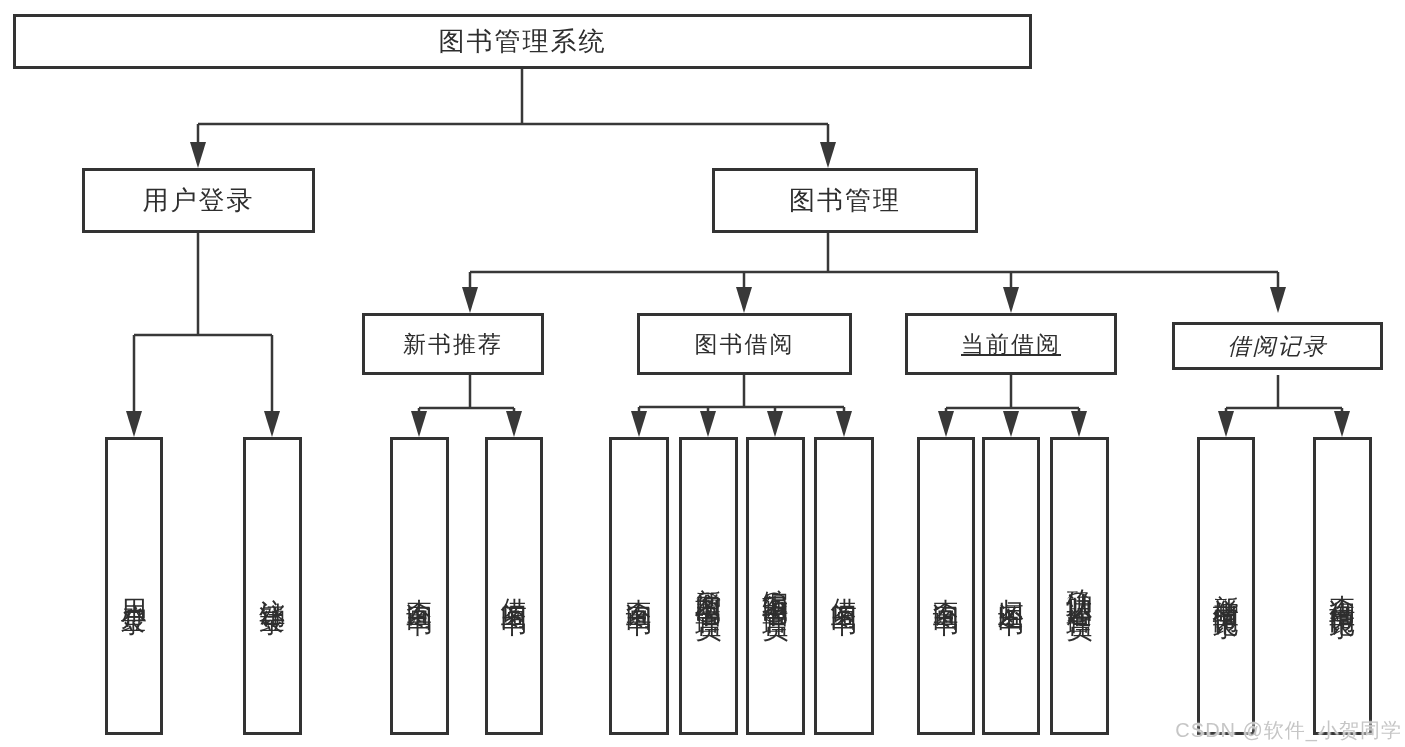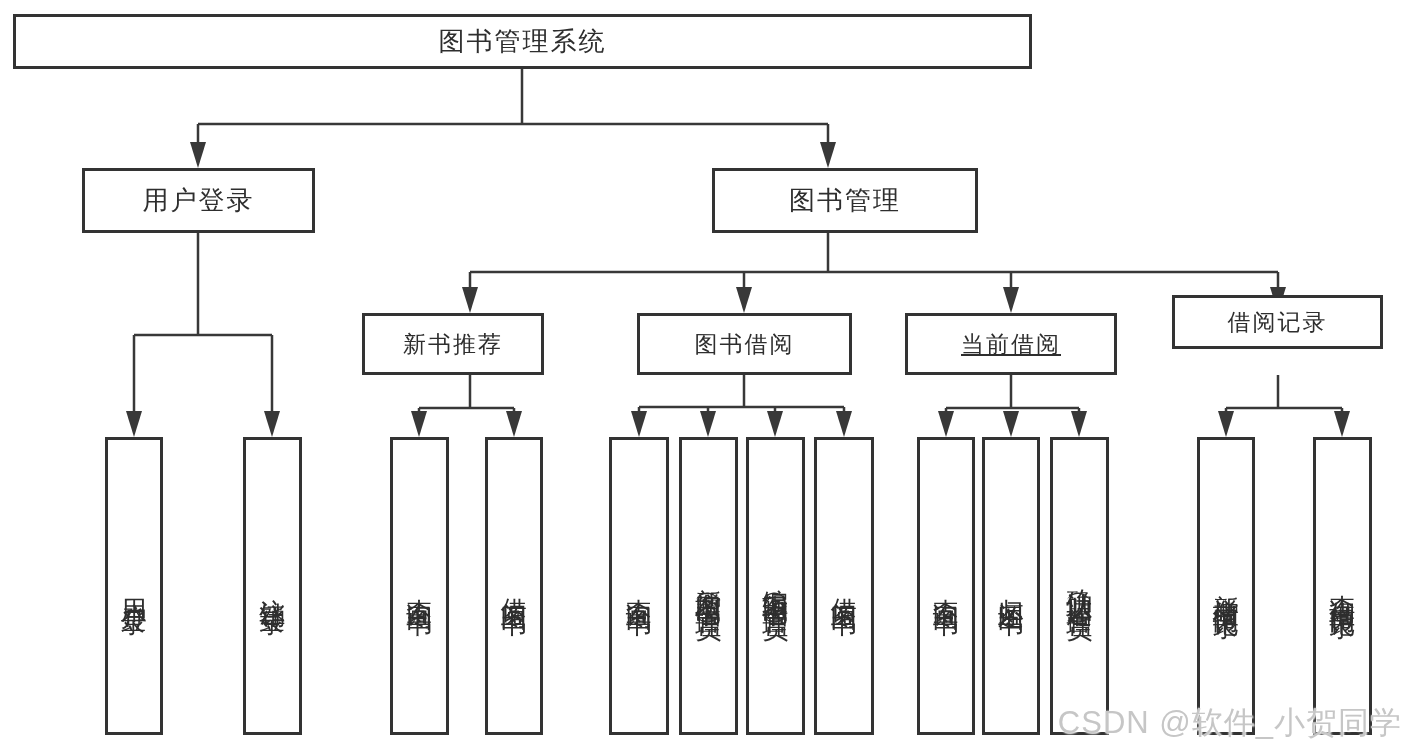--- a/index.html
+++ b/index.html
@@ -47,21 +47,21 @@
     text-orientation: mixed;
     font-size: 26px;
     letter-spacing: 4px;
     line-height: 1.1;
     color: #2e2e2e;
   }
   .watermark {
     position: absolute;
     right: 3px;
     bottom: 3px;
-    font-size: 31px;
+    font-size: 20px;
     letter-spacing: 1px;
     color: #c6c6c6;
     text-shadow: 0 0 2px #ffffff, 1px 1px 2px #ffffff;
     z-index: 5;
     white-space: nowrap;
   }
 </style>
 </head>
 <body>
 
@@ -111,21 +111,21 @@
 
   <div class="node lvl3" style="left:362px; top:313px; width:182px; height:62px;">
     <span class="h-label">新书推荐</span>
   </div>
   <div class="node lvl3" style="left:637px; top:313px; width:215px; height:62px;">
     <span class="h-label">图书借阅</span>
   </div>
   <div class="node lvl3" style="left:905px; top:313px; width:212px; height:62px;text-decoration:underline;">
     <span class="h-label">当前借阅</span>
   </div>
-  <div class="node lvl3" style="left:1172px; top:295px; width:211px; height:54px;">
+  <div class="node lvl3" style="left:1172px; top:322px; width:211px; height:48px;font-style:italic;">
     <span class="h-label">借阅记录</span>
   </div>
 
   <div class="node leaf" style="left:105px; top:437px; width:58px; height:298px;">
     <span class="v-label">用户登录</span>
   </div>
   <div class="node leaf" style="left:243px; top:437px; width:59px; height:298px;">
     <span class="v-label">注销登录</span>
   </div>
 

